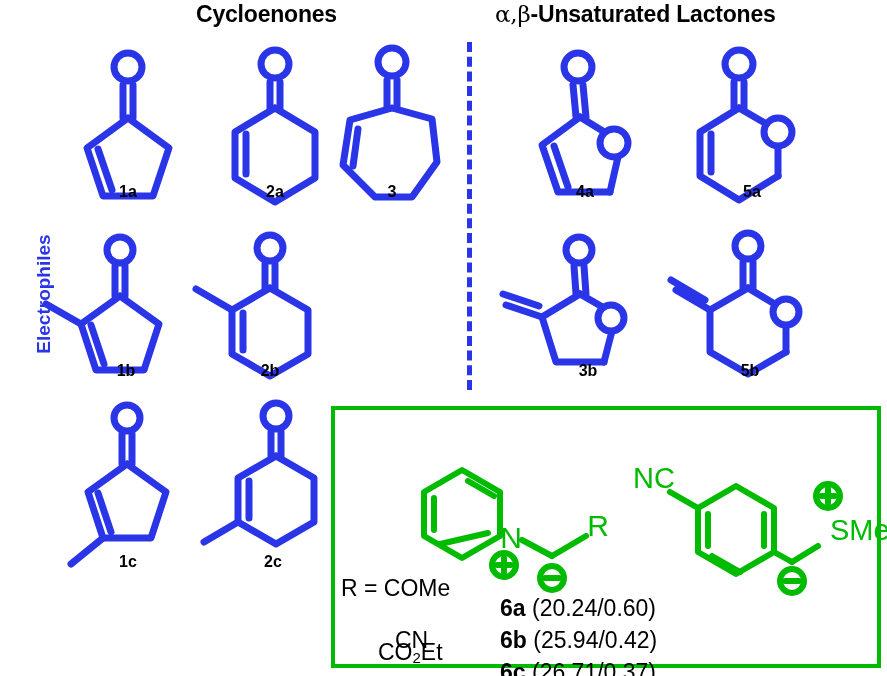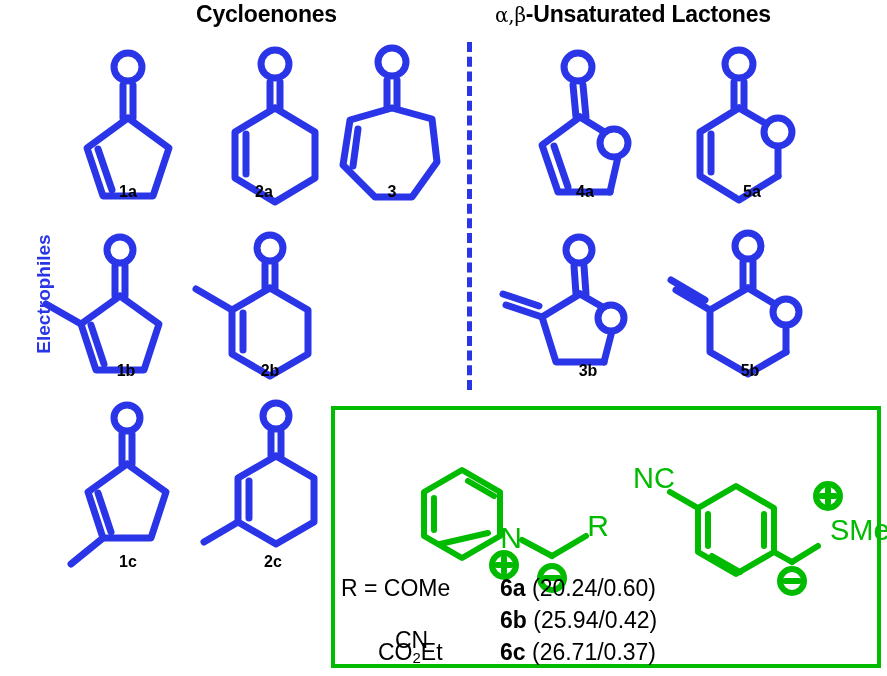--- a/index.html
+++ b/index.html
@@ -17,21 +17,21 @@
   
   .hdr{
     position:absolute;
     font-weight:bold;
     color:#000000;
     white-space:nowrap;
     letter-spacing:-0.2px;
   }
   #hdr-cycloenones{ left:196px; top:1px; font-size:23px; }
   #hdr-lactones{ left:495px; top:1px; font-size:23px; }
-  #hdr-lactones .gk{ font-family:"DejaVu Serif",serif; font-weight:normal; font-style:normal; font-size:20px; }
+  #hdr-lactones .gk{ font-family:"DejaVu Serif",serif; font-weight:normal; font-style:normal; font-size:23px; }
 
   
   #side-label{
     position:absolute;
     left:-36px;
     top:283px;
     width:160px;
     text-align:center;
     transform:rotate(-90deg);
     transform-origin:center center;
@@ -78,21 +78,21 @@
   
   .rtxt{
     position:absolute;
     font-size:23px;
     color:#000000;
     white-space:nowrap;
   }
   .rtxt .bold{font-weight:bold;}
   .rtxt .sub{font-size:15px;vertical-align:-3px;}
   .col-r{ left:341px; text-align:left; }
-  .col-lbl{ left:500px; text-align:right; }
+  .col-lbl{ left:500px; text-align:right;margin-top:20px; }
 
   
   #divider{
     position:absolute;
     left:467px; top:42px;
     width:0px; height:348px;
     border-left:5px dashed #2B35E8;
   }
 </style>
 </head>
@@ -123,21 +123,21 @@
 
   <svg class="struct" style="left:223px;top:42px;" width="104" height="150" viewBox="0 0 104 150">
     <g fill="none" stroke="#2B35E8" stroke-width="7" stroke-linecap="round" stroke-linejoin="round">
       <circle cx="52" cy="22" r="14"></circle>
       <line x1="47" y1="40" x2="47" y2="66"></line>
       <line x1="57" y1="40" x2="57" y2="66"></line>
       <polyline points="52,66 12,90 12,136 52,160 92,136 92,90 52,66"></polyline>
       <line x1="23" y1="92" x2="23" y2="132"></line>
     </g>
   </svg>
-  <div class="slabel" style="left:264px;top:183px;">2a</div>
+  <div class="slabel" style="left:275px;top:183px;">2a</div>
 
   <svg class="struct" style="left:337px;top:42px;" width="110" height="152" viewBox="0 0 110 152">
     <g fill="none" stroke="#2B35E8" stroke-width="7" stroke-linecap="round" stroke-linejoin="round">
       <circle cx="55" cy="20" r="14"></circle>
       <line x1="50" y1="38" x2="50" y2="66"></line>
       <line x1="60" y1="38" x2="60" y2="66"></line>
       <polyline points="55,66 13,78 6,123 38,155 75,155 100,120 95,77 55,66"></polyline>
       <line x1="21" y1="87" x2="16" y2="124"></line>
     </g>
   </svg>

